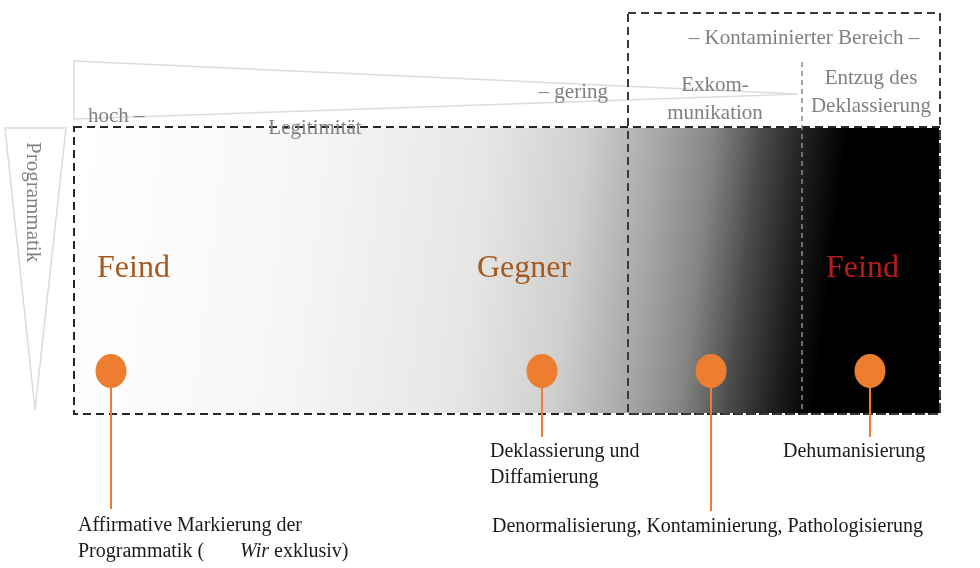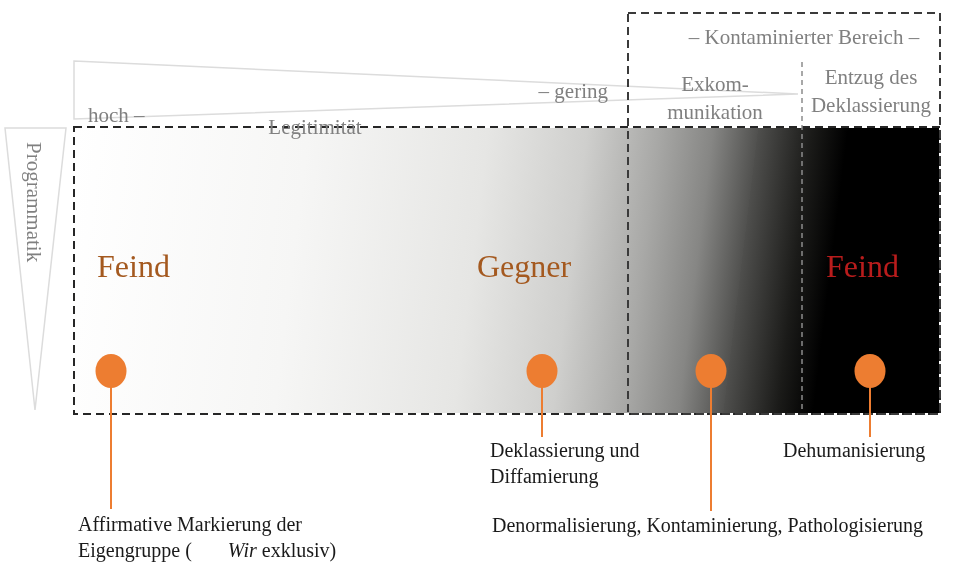--- a/index.html
+++ b/index.html
@@ -84,17 +84,17 @@
 
   <div class="abs blacktxt" style="left:490px; top:437px;">
     <span class="block">Deklassierung und</span>
     <span class="block">Diffamierung</span>
   </div>
   <div class="abs blacktxt" style="left:783px; top:437px;">Dehumanisierung</div>
   <div class="abs blacktxt" style="left:492px; top:512px; white-space:nowrap;">Denormalisierung, Kontaminierung, Pathologisierung</div>
   <div class="abs blacktxt" style="left:78px; top:511px;">
     <span class="block">Affirmative Markierung der</span>
     <span class="block">
-      <span>Eigengruppe (</span><span style="font-style:italic;margin-left:36px;">Wir</span><span> exklusiv)</span>
+      <span>Programmatik (</span><span style="font-style:italic;margin-left:36px;">Wir</span><span> exklusiv)</span>
     </span>
   </div>
 
 </div>
 
 </body></html>

